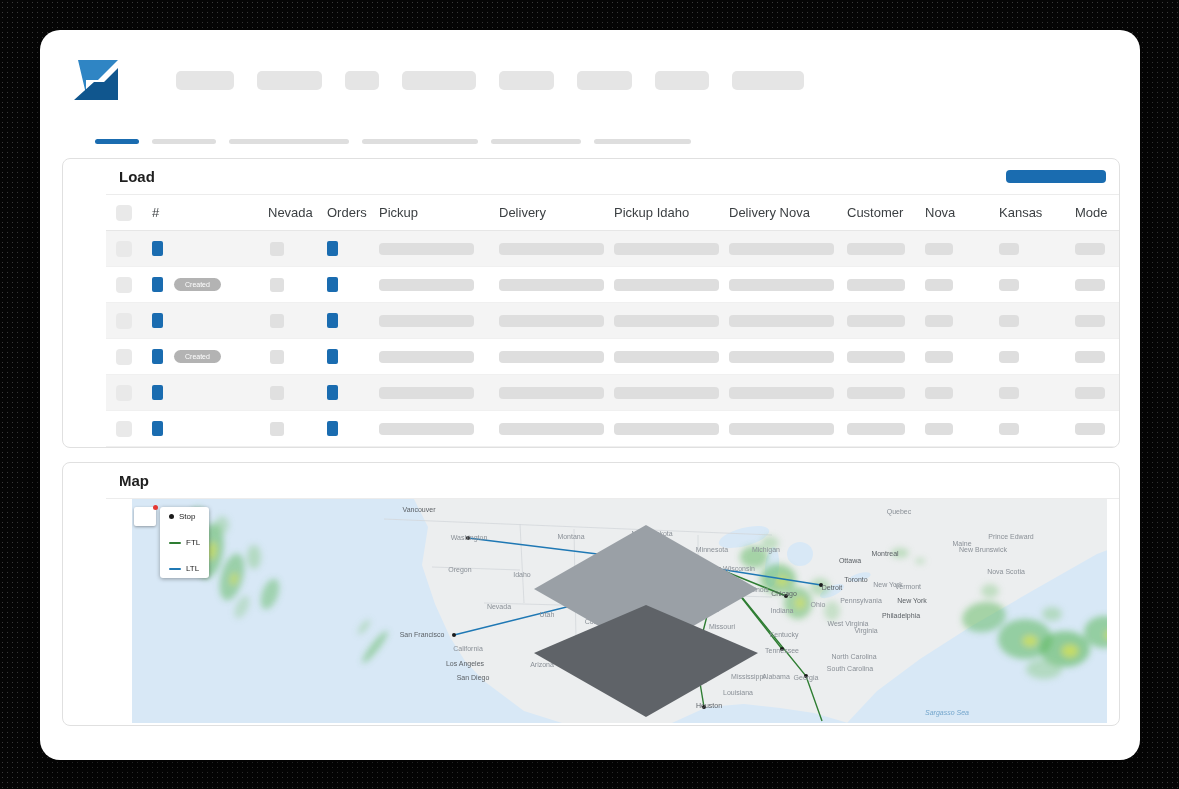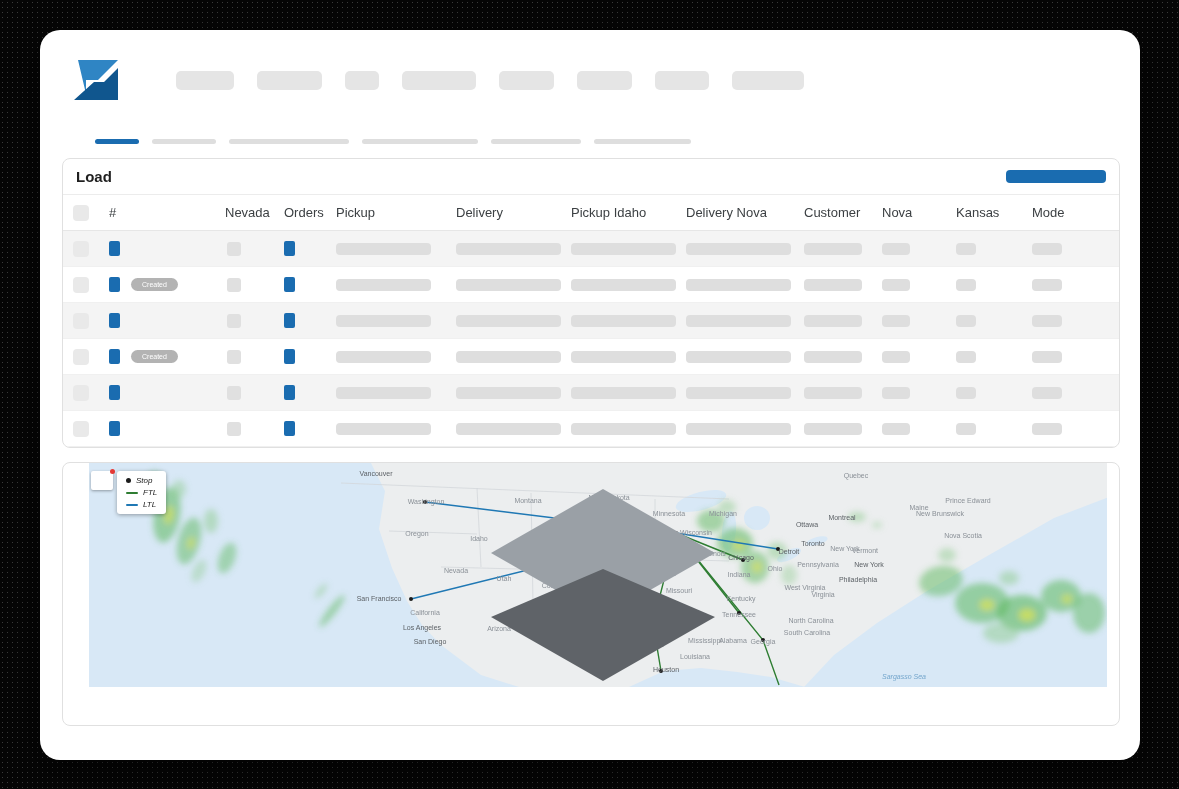--- a/index.html
+++ b/index.html
@@ -21,21 +21,21 @@
   
   .topbar { display:flex; align-items:center; padding:24px 24px 0 24px; height:76px; }
   .logo { width:58px; height:48px; margin-right:54px; flex:0 0 auto; }
   .nav { display:flex; gap:23px; align-items:center; }
   .nav-skel { height:19px; background:#e5e5e5; border-radius:5px; }
   
   .tabs { display:flex; gap:13px; align-items:center; padding:32px 0 0 55px; height:38px; }
   .tab-skel { height:5px; border-radius:3px; background:#dedede; }
   .tab-skel.active { background:var(--accent); }
   
-  .panel { border:1px solid #e0e0e0; border-radius:8px; margin:14px 20px 0 22px; background:#fff; overflow:hidden; }
+  .panel { border:1px solid #e0e0e0; border-radius:8px; margin:14px 20px 0 22px; background:#fff; overflow:hidden;padding-left:43px; }
   .panel-head { display:flex; align-items:center; justify-content:space-between; height:36px; padding:0 13px; border-bottom:1px solid #ececec; }
   .panel-title { font-size:15px; font-weight:bold; color:#1f1f1f; }
   .action-skel { width:100px; height:13px; border-radius:4px; background:var(--accent); border:none; cursor:pointer; }
   
   .trow, .thead {
     display:grid;
     grid-template-columns:40px 116px 59px 52px 120px 115px 115px 118px 78px 74px 76px 1fr;
     align-items:center; height:36px; padding-left:6px;
   }
   .thead { border-bottom:1px solid #e6e6e6; background:#fff; }
@@ -52,21 +52,21 @@
   
   .map-wrap { position:relative; margin:0 12px 2px 26px; height:224px; overflow:hidden; background:#eceeef; }
   .map-wrap svg { display:block; width:1020px; height:224px; }
   .map-label { text-anchor:middle; }
   .ml-state { font-size:7px; fill:#8a9097; }
   .ml-city  { font-size:7px; fill:#5a5f64; }
   .ml-country { font-size:9px; fill:#9aa0a6; letter-spacing:1.5px; }
   .ml-water { font-size:7px; fill:#74a6cc; font-style:italic; }
   .legend {
     position:absolute; left:28px; top:8px; background:#fff; border-radius:3px;
-    box-shadow:0 1px 4px rgba(0,0,0,0.35); padding:5px 9px; display:flex; flex-direction:column; gap:3px;font-style:italic;
+    box-shadow:0 1px 4px rgba(0,0,0,0.35); padding:5px 9px; display:flex; flex-direction:column; gap:17px;
   }
   .lg-row { display:flex; align-items:center; gap:5px; font-size:8px; color:#222; }
   .lg-sw.dot { width:5px; height:5px; border-radius:50%; }
   .lg-sw.line { width:12px; height:2px; border-radius:1px; }
   .layers-btn {
     position:absolute; left:2px; top:8px; width:22px; height:19px; background:#fff; border:none;
     border-radius:2px; box-shadow:0 1px 3px rgba(0,0,0,0.35); cursor:pointer; padding:2px;
   }
   .layers-btn .reddot { position:absolute; right:-2px; top:-2px; width:5px; height:5px; border-radius:50%; background:#e53935; }
 </style>
@@ -350,20 +350,23 @@
             <div class="skel-bar" style="width: 20px;"></div>
           </div>
           <div class="cell">
             <div class="skel-bar" style="width: 30px;"></div>
           </div>
         </div>
       </div>
   </section>
 
   <section class="panel" style="height:264px;">
+    <div class="panel-head">
+      <span class="panel-title">Map</span>
+    </div>
     <div class="map-wrap">
       <svg viewBox="0 0 1020 224" preserveAspectRatio="none">
         <defs>
           <filter id="radarblur" x="-80%" y="-80%" width="260%" height="260%">
             <feGaussianBlur stdDeviation="3"></feGaussianBlur>
           </filter>
         </defs>
       <rect x="0" y="0" width="1020" height="224" fill="#eceeef"></rect>
           <polygon points="0,0 282,0 296,28 290,66 303,105 318,138 333,162 352,182 392,212 430,224 0,224" fill="#d8e8f6"></polygon>
           <polygon points="1020,34 965,55 900,92 838,128 788,160 745,192 715,224 1020,224" fill="#d8e8f6"></polygon>

